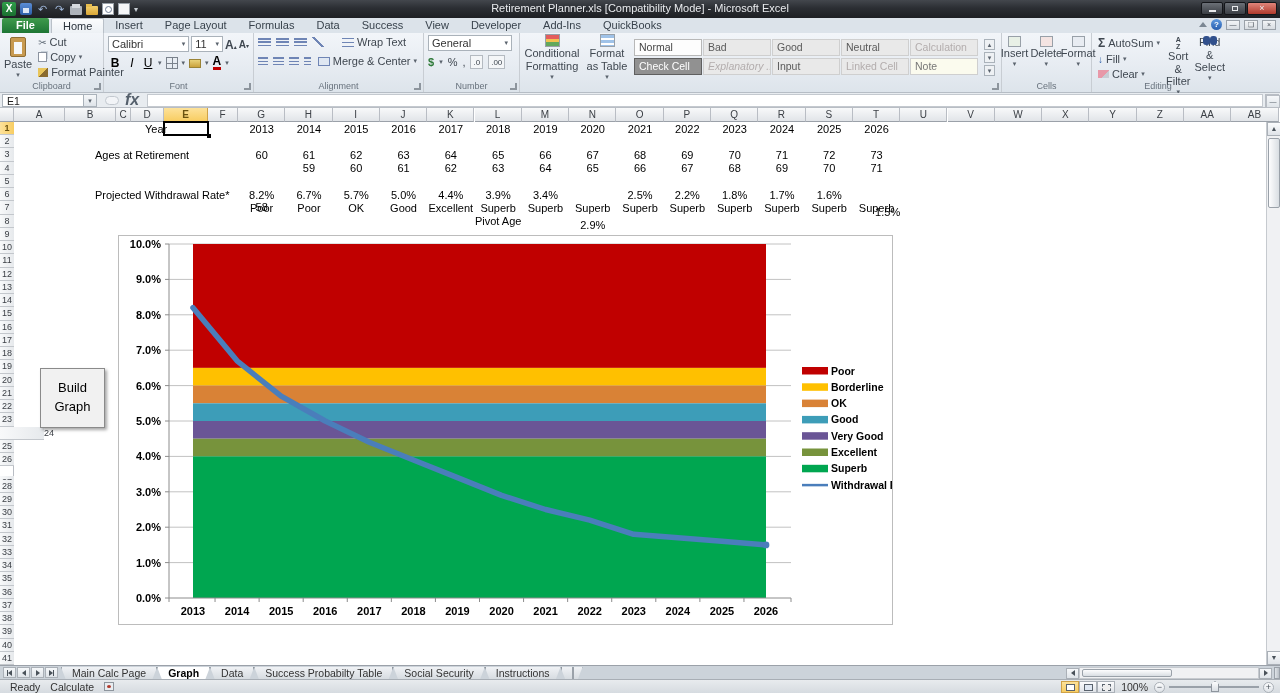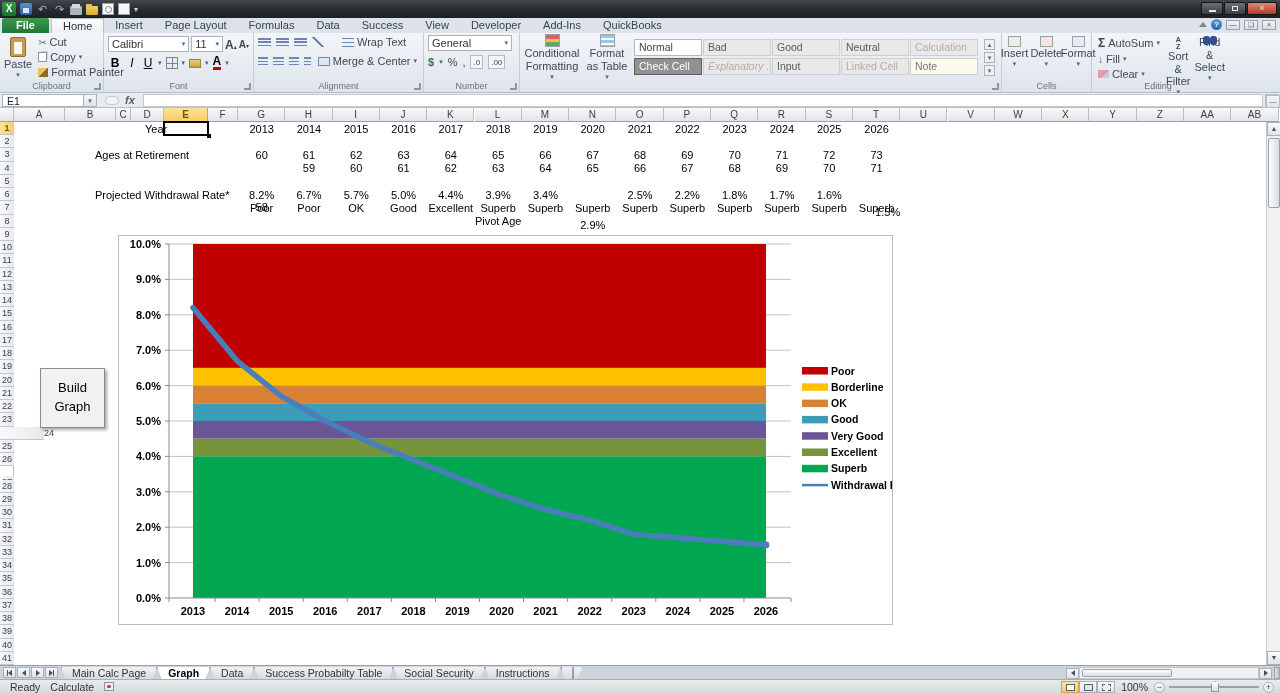--- a/index.html
+++ b/index.html
@@ -116,21 +116,21 @@
   .binoc::before { left:0; } .binoc::after { right:0; }
 
   
   .fbar { position:absolute; left:0; top:93px; width:1280px; height:15px; background:#e8ecf0;
     border-bottom:1px solid #b8bdc4; display:flex; align-items:center; }
   .namebox { width:82px; height:13px; margin-left:2px; background:#fff; border:1px solid #aab2ba;
     font-size:10.5px; padding:0 4px; line-height:12px; color:#222; }
   .nbdd { width:13px; height:13px; border:1px solid #aab2ba; border-left:none; background:linear-gradient(180deg,#f6f8fa,#dfe4e9);
     font-size:7px; text-align:center; line-height:12px; color:#5a636d; }
   .fxwrap { display:flex; align-items:center; gap:6px; padding:0 8px; color:#8b95a0; }
-  .fxsym { font-style:italic; font-weight:bold; font-size:11px; color:#55606c; }
+  .fxsym { font-style:italic; font-weight:bold; font-size:16px; color:#55606c; }
   .fxoval { width:14px; height:9px; border:1px solid #c2c8cf; border-radius:6px; background:#f2f4f7; }
   .finput { flex:1; height:13px; background:#fff; border:1px solid #c4c9cf; margin-right:2px; font-size:11px; padding:0 3px; color:#222; }
   .fchev { width:14px; height:13px; margin-right:1px; text-align:center; font-size:7px; line-height:12px; color:#5a636d;
     background:linear-gradient(180deg,#f6f8fa,#dfe4e9); border:1px solid #b8bdc4; }
 
   
   .colheaders { position:absolute; left:0; top:108px; width:1280px; height:14px; }
   .colhdr,.cornerhdr { position:absolute; top:0; height:14px; background:linear-gradient(180deg,#f8f9fa,#e1e4e8);
     border-right:1px solid #b9bdc4; border-bottom:1px solid #9ba1a9; text-align:center;
     font-size:10px; line-height:13px; color:#3c4046; }
@@ -218,20 +218,21 @@
       <span class="xlogo">X</span>
       <span class="qicon qi-save"></span>
       <span class="qicon qi-undo">↶</span>
       <span class="qicon qi-redo">↷</span>
       <span class="qicon qi-print"></span>
       <span class="qicon qi-folder"></span>
       <span class="qicon qi-page2"></span>
       <span class="qicon qi-page"></span>
       <span class="dd">▾</span>
     </div>
+    <div class="title-text">Retirement Planner.xls  [Compatibility Mode] -  Microsoft Excel</div>
     <div class="winbtns">
       <span class="wbtn"><span class="bar"></span></span>
       <span class="wbtn"><span class="box"></span></span>
       <span class="wbtn close">×</span>
     </div>
   </div>
 
   <div class="tabstrip">
     <div id="ribbon-tabs" style="display:flex;align-items:flex-end;height:100%;padding-left:2px;">
         <div class="rtab filetab">File</div>

